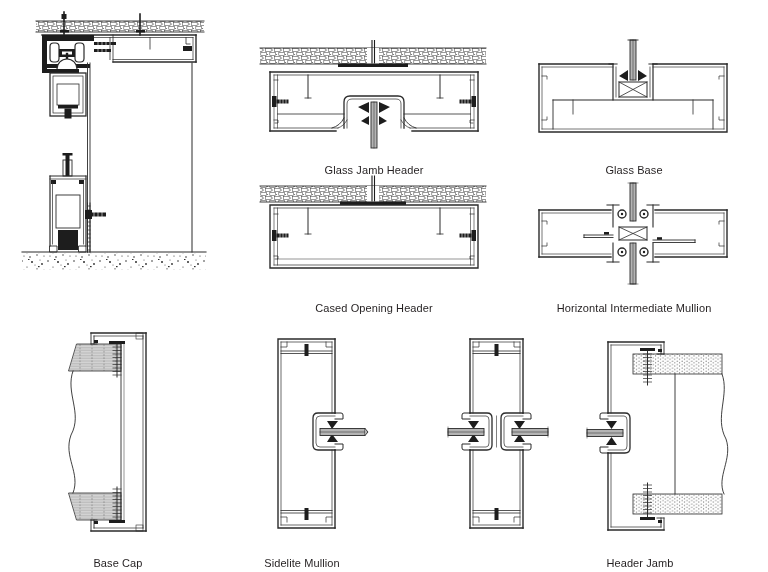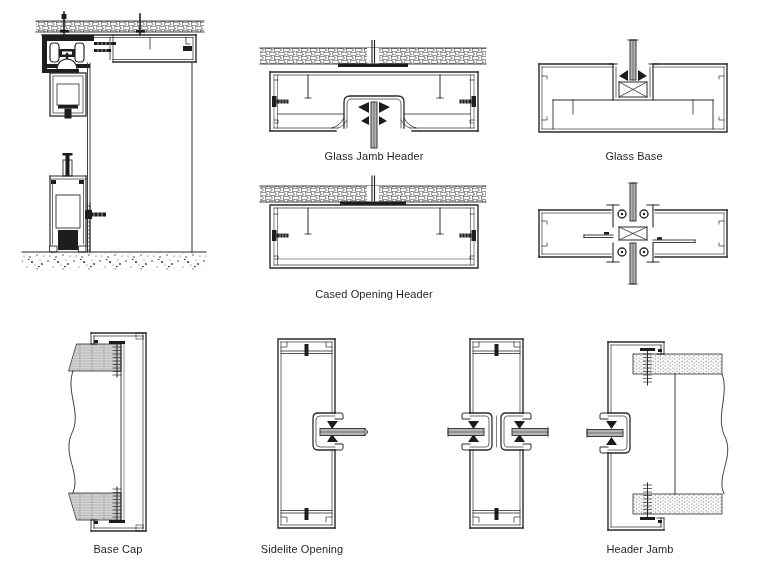--- a/index.html
+++ b/index.html
@@ -1,20 +1,20 @@
 <!DOCTYPE html>
 <html><head>
 <meta charset="utf-8">
 <style>
   html,body{margin:0;padding:0;background:#ffffff;}
   #sheet{position:relative;width:768px;height:572px;background:#ffffff;overflow:hidden;
          font-family:"Liberation Sans", sans-serif;}
   .drawing{position:absolute;}
   .dlabel{position:absolute;font-size:11px;color:#231f20;text-align:center;
-          letter-spacing:0.1px;line-height:13px;}
+          letter-spacing:0.1px;line-height:13px;margin-top:14px;}
 </style>
 </head>
 <body>
 
 <div id="sheet">
 
 <svg width="0" height="0" style="position:absolute" aria-hidden="true">
   <defs>
     <pattern id="plaster" patternUnits="userSpaceOnUse" width="9" height="8">
       <rect x="0.6" y="0.6" width="5.6" height="3" fill="none" stroke="#474747" stroke-width="0.55"></rect>
@@ -332,17 +332,18 @@
     <path d="M23,80 h-6 q-2,0 -2,2 v4 h8 M23,120 h-6 q-2,0 -2,-2 v-4 h8" stroke-width="1"></path>
     <path d="M32,88 L21,88 L26.5,96 Z M32,112 L21,112 L26.5,104 Z" fill="#1d1d1d" stroke="none"></path>
     <rect x="2" y="96.5" width="36" height="7" fill="#b4b4b4" stroke-width="0.9"></rect>
     <path d="M2,100 H38 M2,95 V105" stroke-width="0.5"></path>
   </g>
 </svg>
 
 <div class="dlabel" style="left:256px;top:150px;width:236px">Glass Jamb Header</div>
 <div class="dlabel" style="left:256px;top:288px;width:236px">Cased Opening Header</div>
 <div class="dlabel" style="left:533px;top:150px;width:202px">Glass Base</div>
+<div class="dlabel" style="left:533px;top:288px;width:202px">Horizontal Intermediate Mullion</div>
 <div class="dlabel" style="left:68px;top:543px;width:100px">Base Cap</div>
-<div class="dlabel" style="left:252px;top:543px;width:100px">Sidelite Opening</div>
+<div class="dlabel" style="left:252px;top:543px;width:100px">Sidelite Mullion</div>
 <div class="dlabel" style="left:590px;top:543px;width:100px">Header Jamb</div>
 
 </div>
 
 </body></html>

